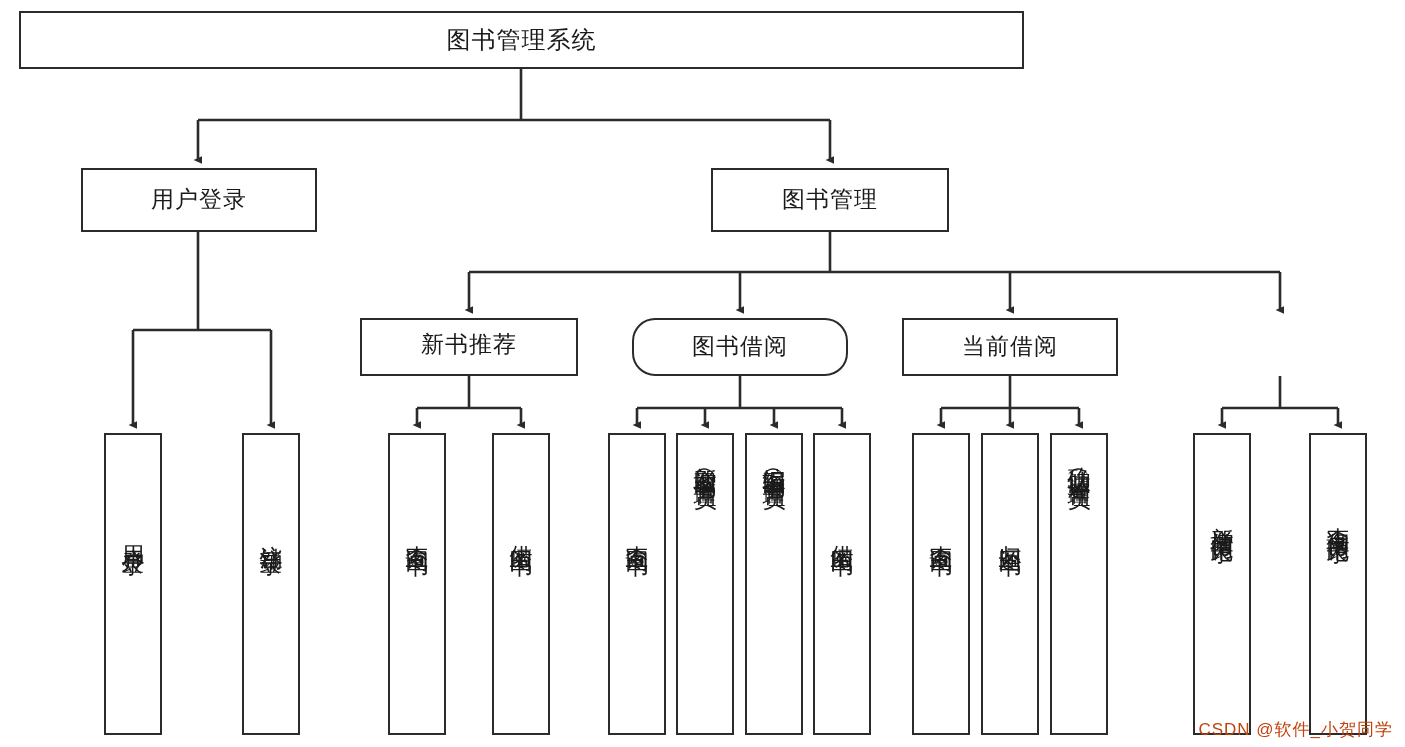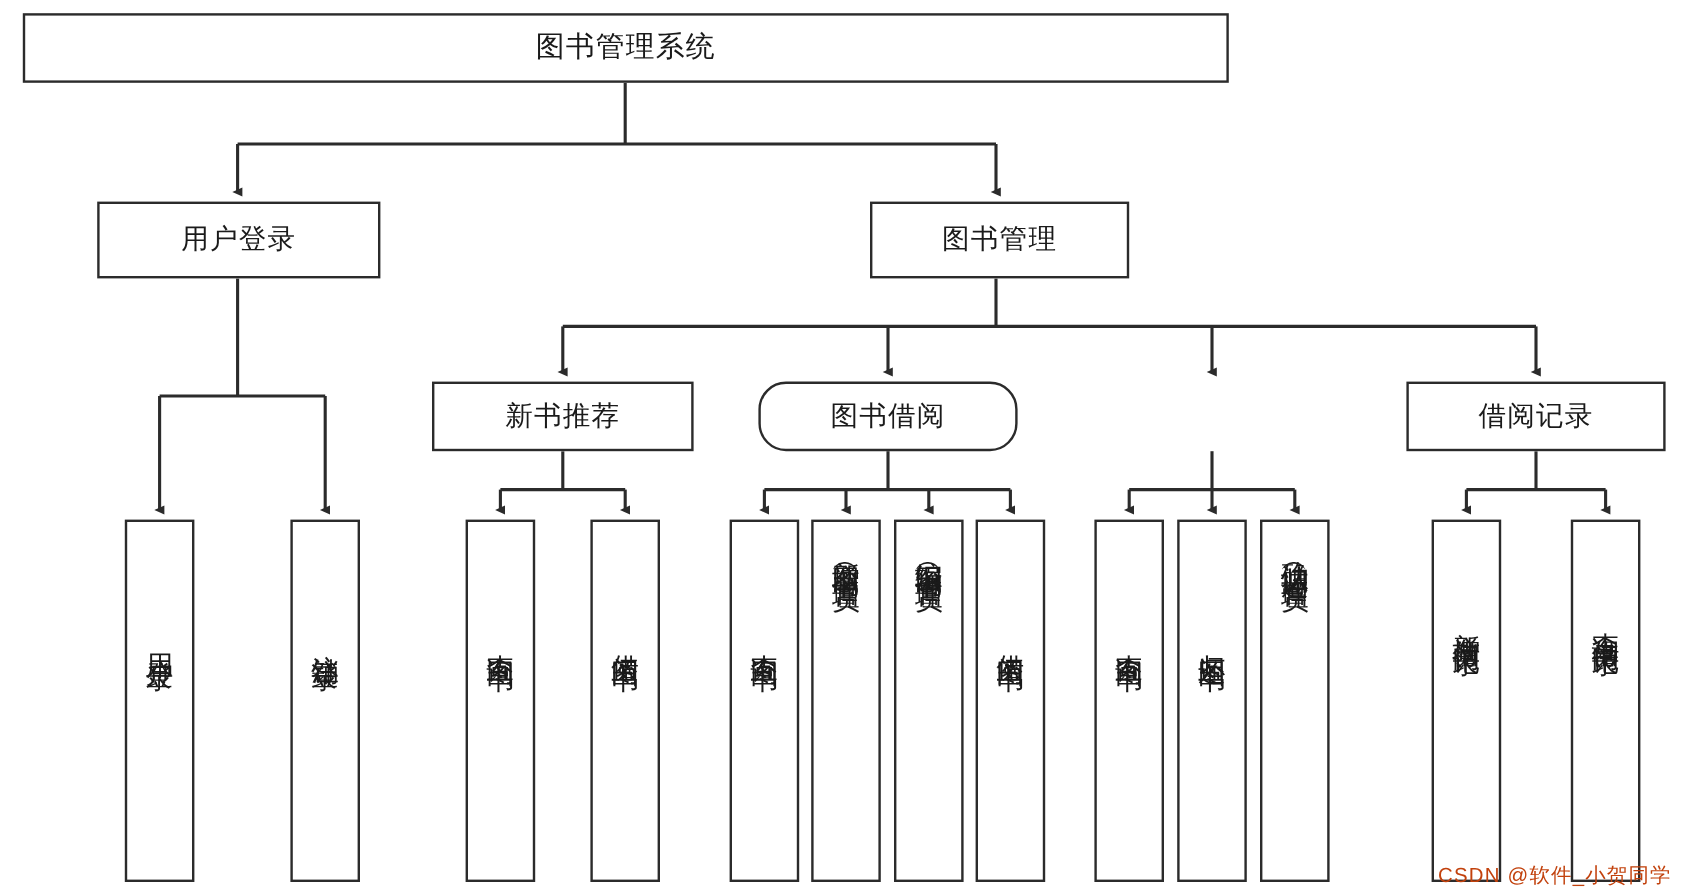--- a/index.html
+++ b/index.html
@@ -125,28 +125,28 @@
       <path d="M1222,408 L1338,408"></path>
       <path d="M1222,408 L1222,425" marker-end="url(#arrowhead)"></path>
       <path d="M1338,408 L1338,425" marker-end="url(#arrowhead)"></path>
     </g>
   </svg>
 
   <div class="node horiz root" style="left:19px; top:11px; width:1005px; height:58px;">图书管理系统</div>
 
   <div class="node horiz" style="left:81px; top:168px; width:236px; height:64px;">用户登录</div>
 
-  <div class="node horiz" style="left:711px; top:168px; width:216px; height:64px;margin-left:14px;">图书管理</div>
-
-  <div class="node horiz" style="left:360px; top:318px; width:218px; height:58px;">新书推荐</div>
+  <div class="node horiz" style="left:711px; top:168px; width:238px; height:64px;">图书管理</div>
+
+  <div class="node horiz" style="left:360px; top:318px; width:218px; height:58px;font-family:Liberation Mono, monospace;">新书推荐</div>
 
   <div class="node horiz" style="left:632px; top:318px; width:216px; height:58px;border-radius:23px;">图书借阅</div>
 
-
-  <div class="node horiz" style="left:1172px; top:318px; width:216px; height:58px;">借阅记录</div>
+  <div class="node horiz" style="left:902px; top:318px; width:216px; height:58px;">当前借阅</div>
+
 
   <div class="node vert mid" style="left:104px; top:433px; width:58px; height:302px;">
     <span class="vtext">用户登录</span>
   </div>
 
   <div class="node vert mid" style="left:242px; top:433px; width:58px; height:302px;">
     <span class="vtext">注销登录</span>
   </div>
 
   <div class="node vert mid" style="left:388px; top:433px; width:58px; height:302px;">

